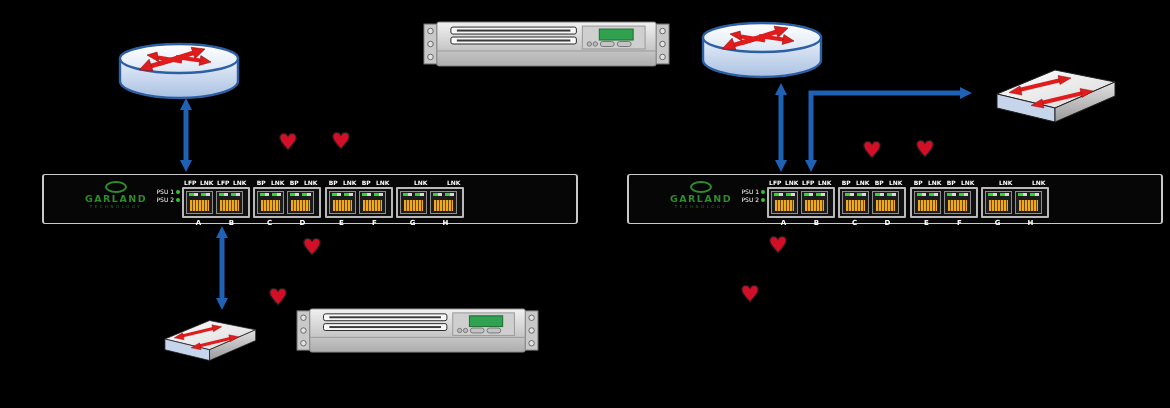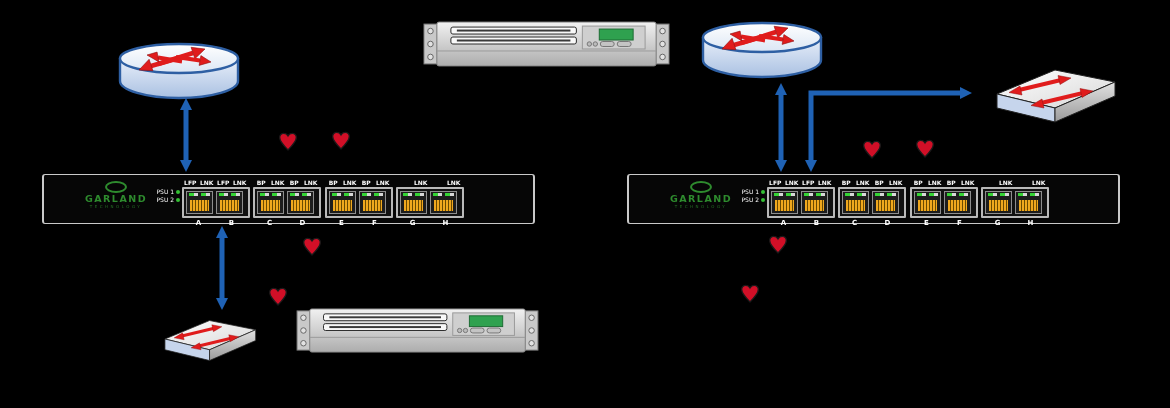--- a/index.html
+++ b/index.html
@@ -1,21 +1,21 @@
 <!DOCTYPE html>
 <html><head>
 <meta charset="utf-8">
 <style>
   html,body{margin:0;padding:0;background:#000;}
   #stage{position:relative;width:1170px;height:408px;background:#000;overflow:hidden;
          font-family:"DejaVu Sans",sans-serif;}
   .abs{position:absolute;}
 
   
-  .tap{position:absolute;top:174px;width:493px;height:50px;background:#060606;
+  .tap{position:absolute;top:174px;width:536px;height:50px;background:#060606;
        border:1px solid #c9c9c9;border-left-width:2px;border-right-width:2px;border-radius:3px;
        box-sizing:border-box;}
   .tap-logo{position:absolute;left:28px;top:6px;width:88px;text-align:center;color:#2e8b2e;}
   .logo-oval{width:18px;height:8px;border:2px solid #2e8b2e;border-radius:50%;margin:0 auto 1px;}
   .logo-text{font-size:9.5px;font-weight:bold;letter-spacing:1.5px;line-height:10px;color:#2e8b2e;}
   .logo-sub{font-size:4px;letter-spacing:2.5px;color:#267326;line-height:5px;}
   .psu{position:absolute;left:96px;top:13px;width:40px;color:#fff;font-size:6px;line-height:8px;text-align:right;}
   .psu-row{white-space:nowrap;}
   .psu-dot{display:inline-block;width:4px;height:4px;border-radius:50%;background:#35c135;margin-left:2px;}
   .pgroup{position:absolute;top:4px;width:66px;}

